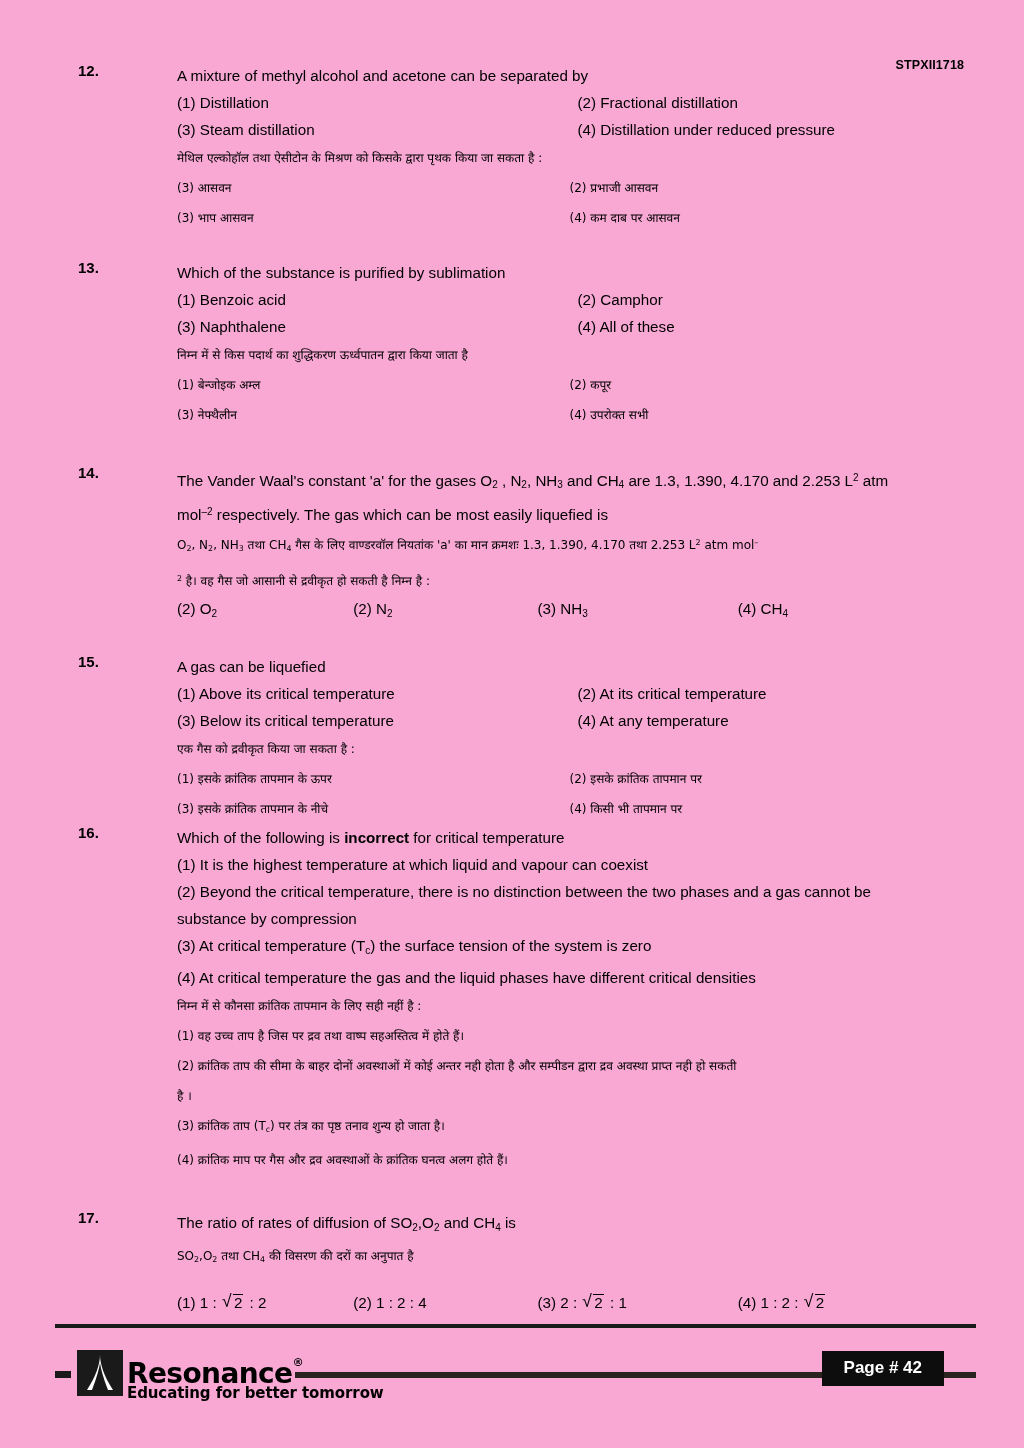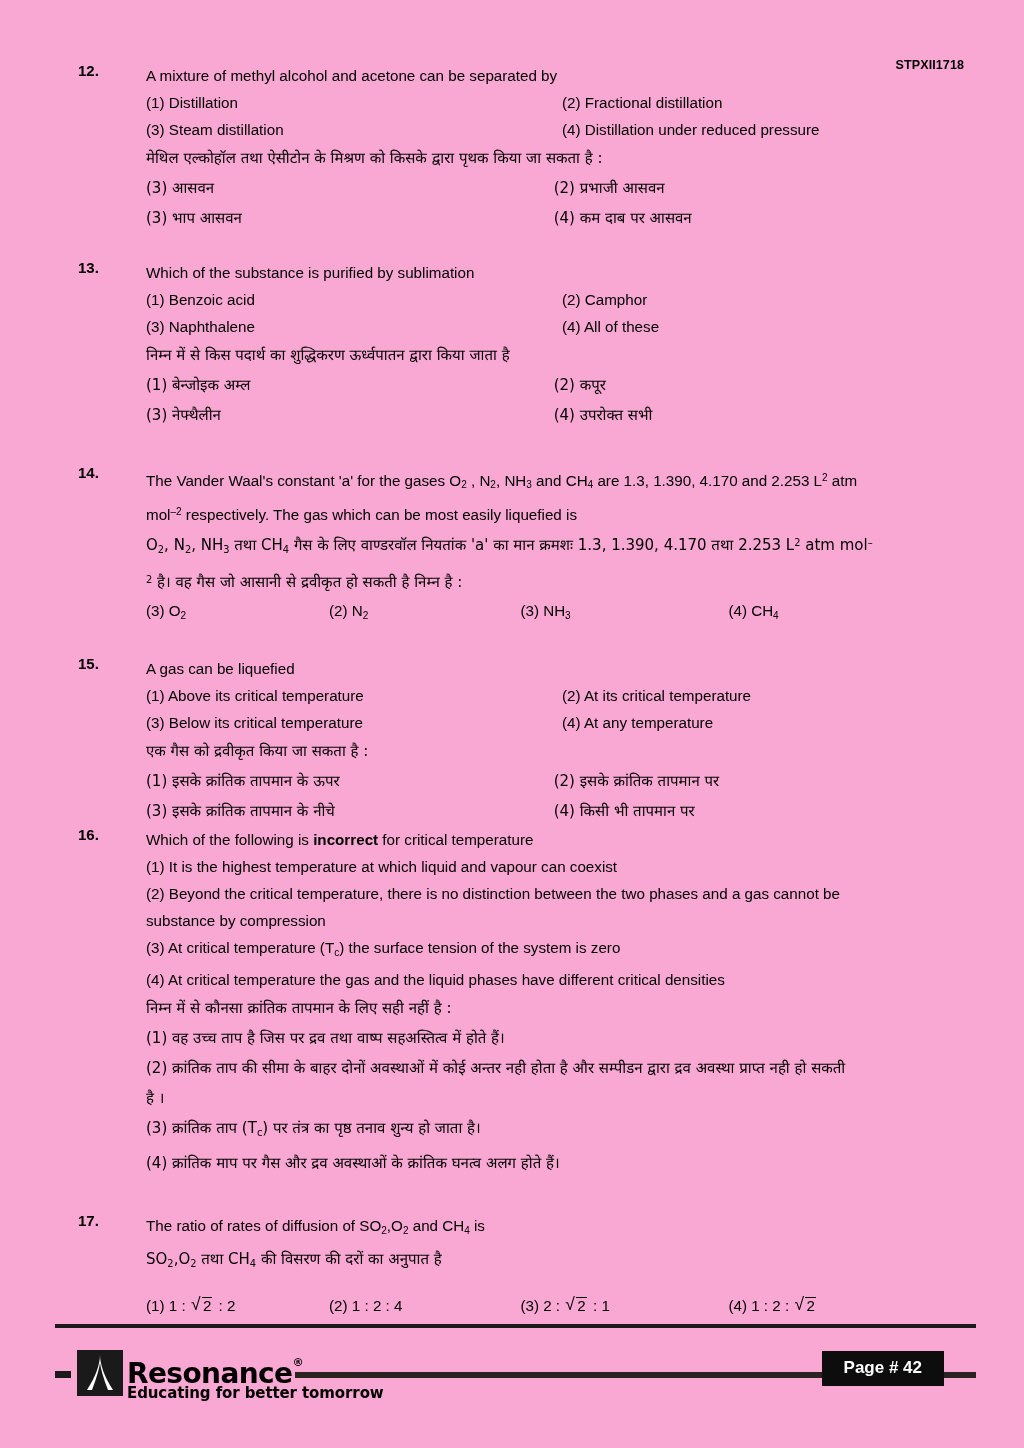--- a/index.html
+++ b/index.html
@@ -41,29 +41,29 @@
   .q-block { position: relative; margin-bottom: 0; }
 
   .q-num {
     position: absolute;
     left: 0;
     top: 0;
     width: 58px;
     font-size: 15px;
     font-weight: bold;
   }
-  .q-body { margin-left: 68px; }
+  .q-body { margin-left: 99px; }
 
   .line-en {
     font-size: 15.2px;
     line-height: 27px;
     white-space: normal;
   }
   .line-hi {
-    font-size: 15px;
+    font-size: 12px;
     line-height: 30px;
     font-family: "DejaVu Sans", sans-serif;
   }
   .stem { }
 
   
   .opts2 {
     display: flex;
     width: 100%;
   }
@@ -245,21 +245,21 @@
     <div class="gap-lg"></div>
 
     <div class="q-block">
       <div class="q-num">14.</div>
       <div class="q-body">
         <div class="line-en stem"><span>The Vander Waal's constant  'a' for the gases O</span><sub>2</sub><span> , N</span><sub>2</sub><span>, NH</span><sub>3</sub><span> and CH</span><sub>4</sub><span> are 1.3, 1.390, 4.170 and 2.253 L</span><sup>2</sup><span> atm</span></div>
         <div class="line-en"><span>mol</span><sup>–2</sup><span> respectively. The gas which can be most easily liquefied is</span></div>
         <div class="line-hi stem"><span>O</span><sub>2</sub><span>, N</span><sub>2</sub><span>, NH</span><sub>3</sub><span> तथा CH</span><sub>4</sub><span> गैस के लिए वाण्डरवॉल नियतांक 'a' का मान क्रमशः 1.3, 1.390, 4.170 तथा 2.253 L</span><sup>2</sup><span> atm mol</span><sup>–</sup></div>
         <div class="line-hi"><sup>2</sup><span> है। वह गैस जो आसानी से द्रवीकृत हो सकती है निम्न है :</span></div>
         <div class="opts4">
-          <div class="line-en"><span>(3) O</span><sub>2</sub></div>
+          <div class="line-en"><span>(2) O</span><sub>2</sub></div>
           <div class="line-en"><span>(2) N</span><sub>2</sub></div>
           <div class="line-en"><span>(3) NH</span><sub>3</sub></div>
           <div class="line-en"><span>(4) CH</span><sub>4</sub></div>
         </div>
       </div>
     </div>
 
     <div class="gap-md"></div>
 
     <div class="q-block">

